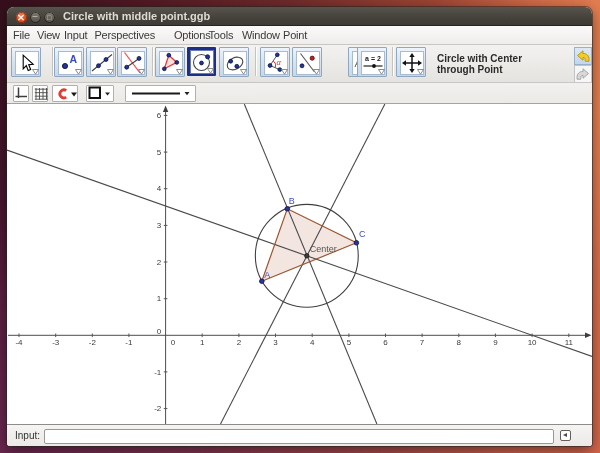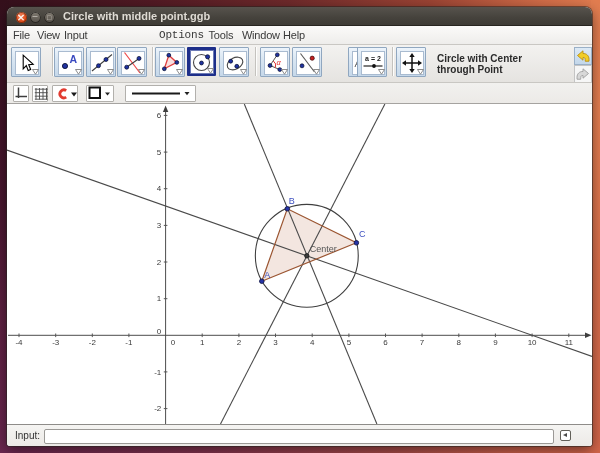--- a/index.html
+++ b/index.html
@@ -90,24 +90,25 @@
       </div>
     <div class="wbtn" id="btn-max">
         <div class="glyph" style="font-size:7px;line-height:11px;">□</div>
       </div>
     <div id="title-text">Circle with middle point.ggb</div>
   </div>
   <div id="menubar">
     <span class="mi" style="left:6px;">File</span>
     <span class="mi" style="left:30px;">View</span>
     <span class="mi" style="left:57px;">Input</span>
-    <span class="mi" style="left:152px;font-family:Liberation Mono, monospace;">Options</span>
+    <span class="mi" style="left:87.4px;">Perspectives</span>
+    <span class="mi" style="left:167px;">Options</span>
     <span class="mi" style="left:201.5px;">Tools</span>
     <span class="mi" style="left:234.9px;">Window</span>
-    <span class="mi" style="left:276px;">Help</span>
+    <span class="mi" style="left:276px;">Point</span>
   </div>
   <div id="toolbar">
     <div class="tsep" style="left:44.5px;"></div>
     <div class="tsep" style="left:144.5px;"></div>
     <div class="tsep" style="left:247.5px;"></div>
     <div class="tsep" style="left:384.5px;"></div>
     <div class="tbtn" style="left:4px;">
         <div class="inner">
       <svg width="22" height="22">
             <path d="M7.2,3.2 L7.2,16.8 L10.3,13.6 L12.2,18.6 L14.7,17.5 L12.7,12.7 L17.2,12.3 Z" fill="#fff" stroke="#000" stroke-width="1.1"></path>

